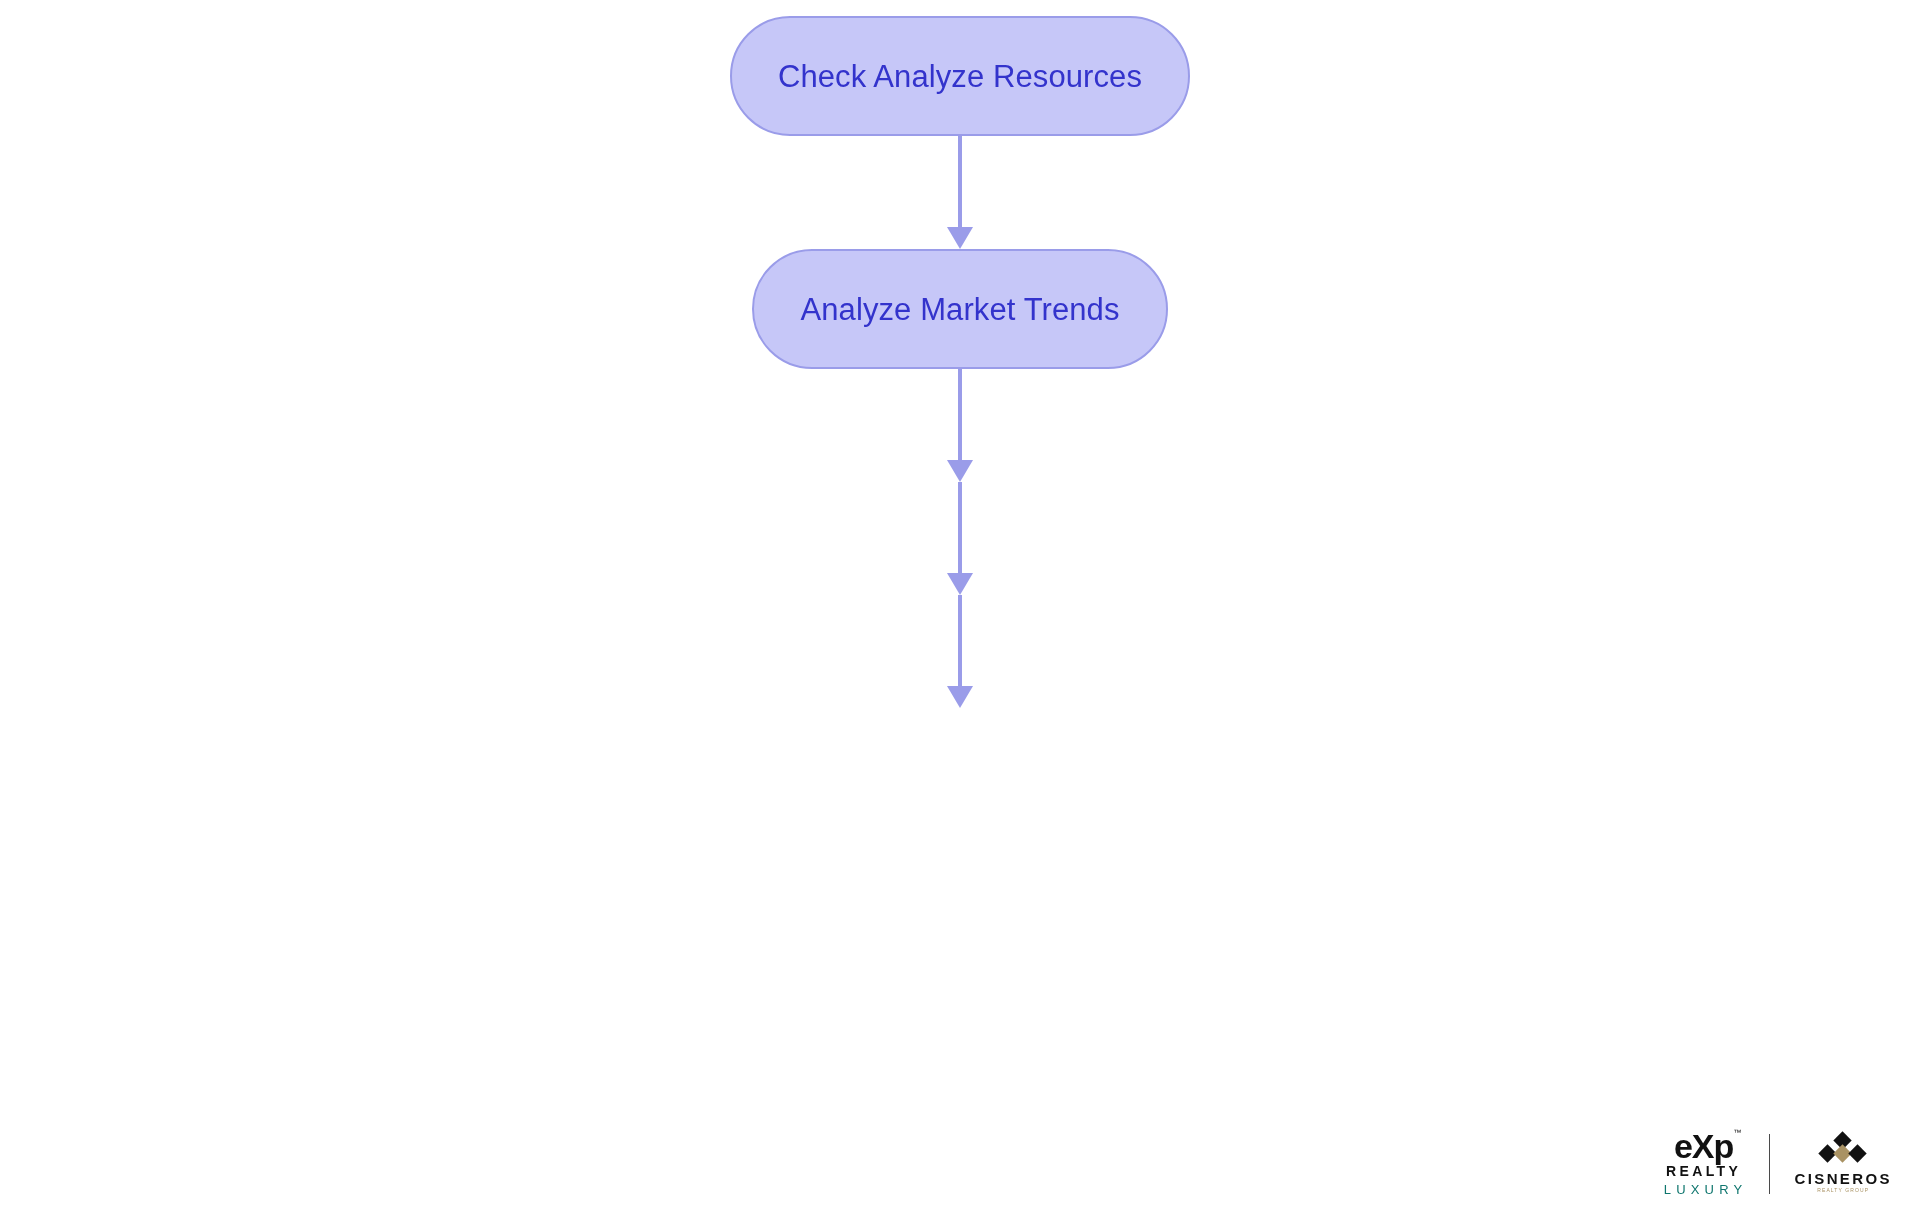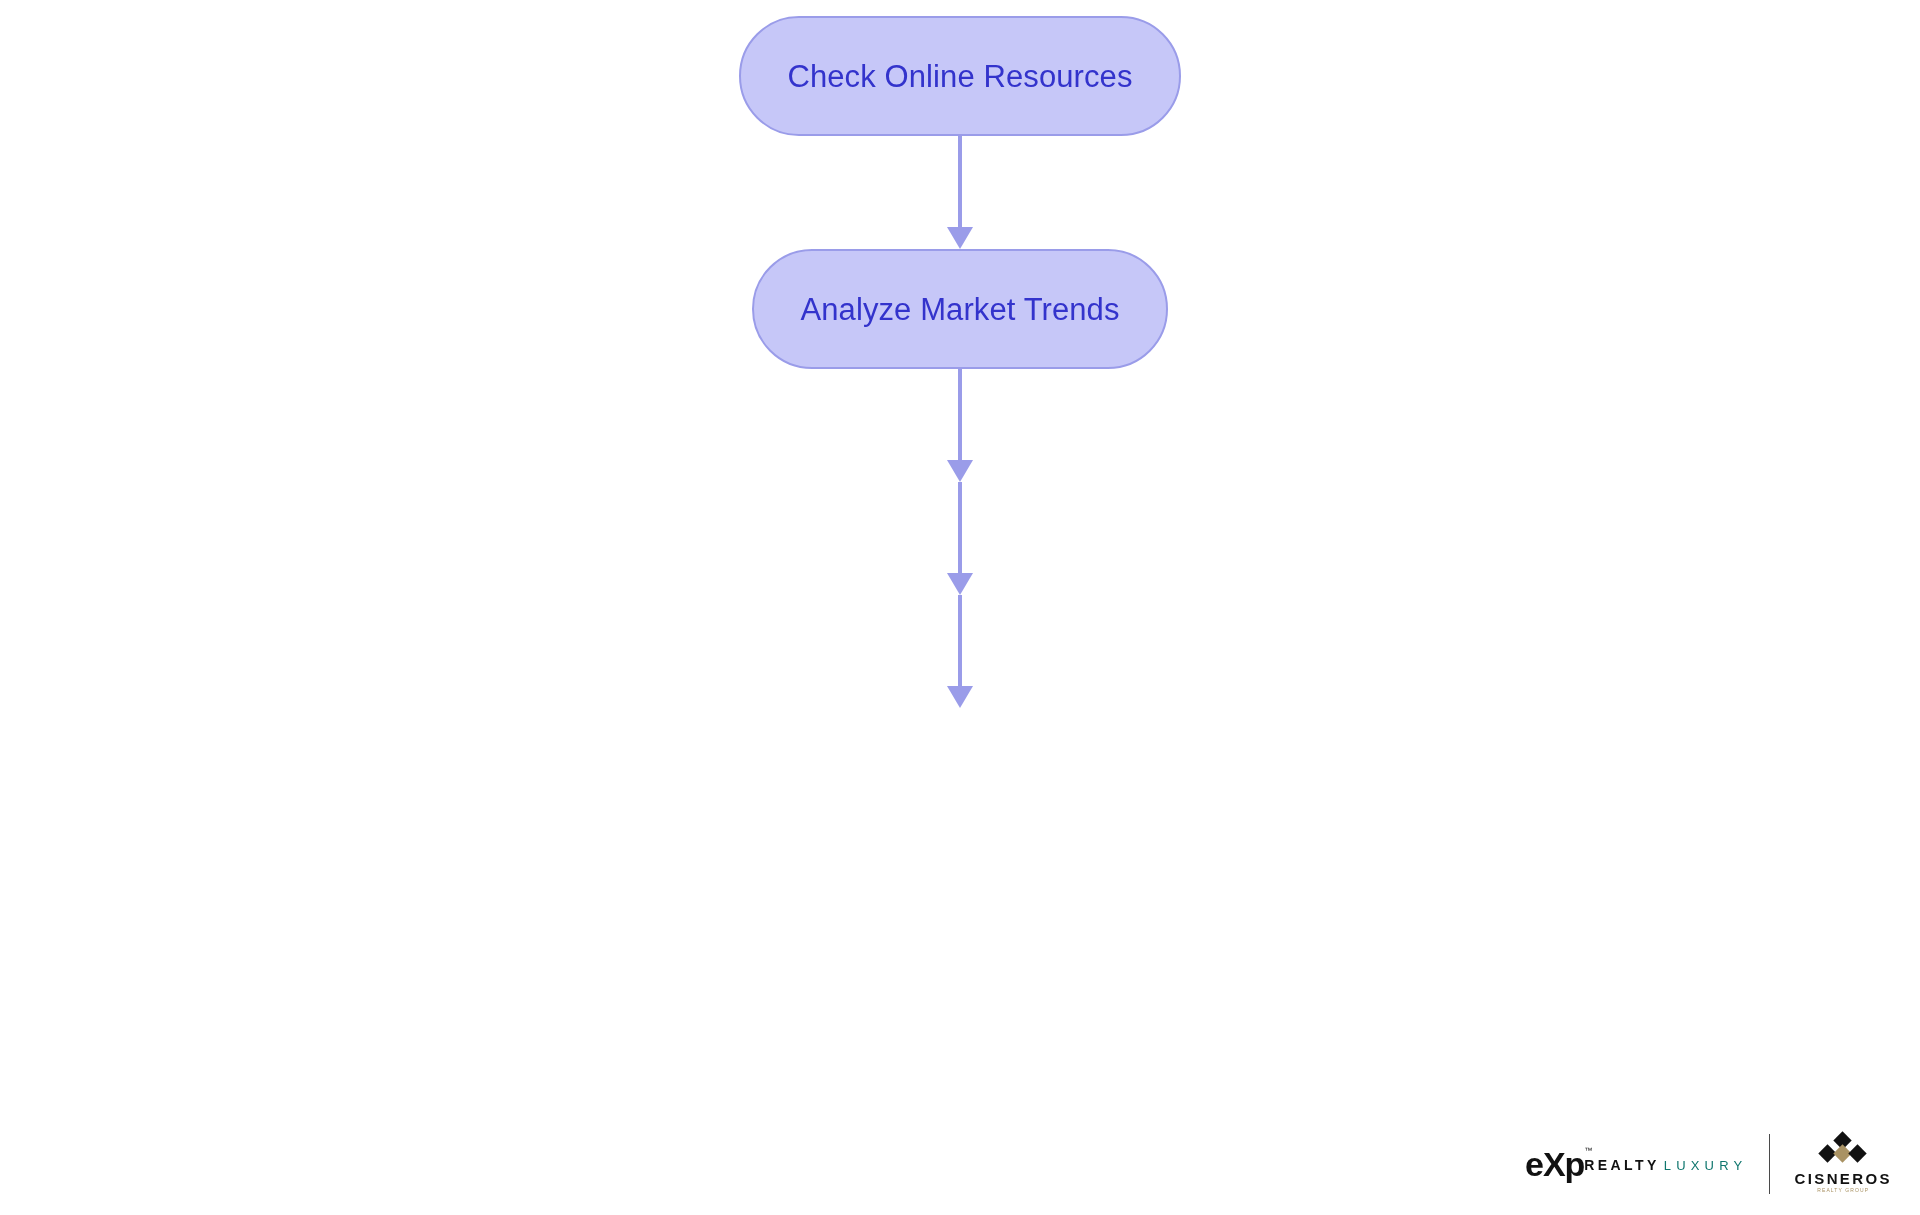--- a/index.html
+++ b/index.html
@@ -89,21 +89,21 @@
   #branding {
     position: absolute;
     right: 28px;
     bottom: 18px;
     display: flex;
     align-items: center;
     height: 66px;
   }
   #exp-logo {
     display: flex;
-    flex-direction: row;
+    flex-direction: column;
     align-items: center;
     justify-content: center;
     padding-right: 22px;
   }
   .exp-word {
     position: relative;
     font-size: 34px;
     font-weight: 700;
     letter-spacing: -1px;
     color: #111111;
@@ -176,21 +176,21 @@
   }
 </style>
 </head>
 <body>
 
 <div id="canvas">
 
   <div id="flow">
 
     <div class="node n1">
-      <span class="node-label">Check Online Resources</span>
+      <span class="node-label">Check Analyze Resources</span>
     </div>
 
     <div class="connector">
       <div class="stem"></div>
       <div class="head"></div>
     </div>
 
     <div class="node n2">
       <span class="node-label">Analyze Market Trends</span>
     </div>

